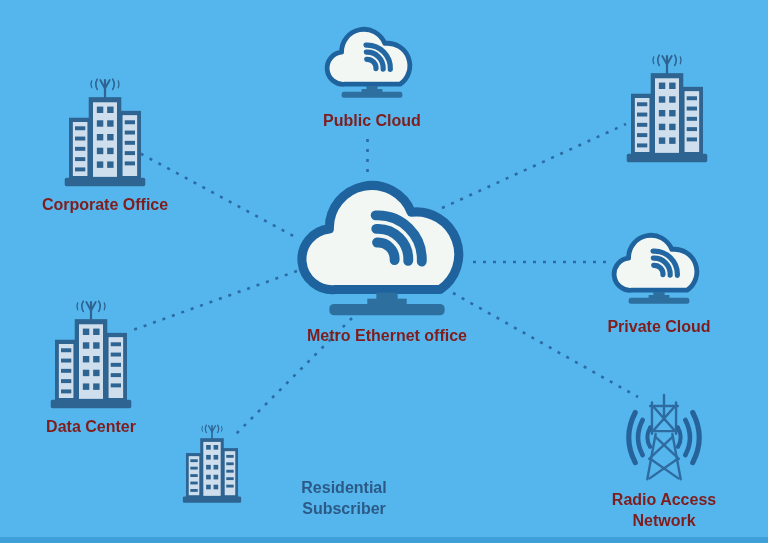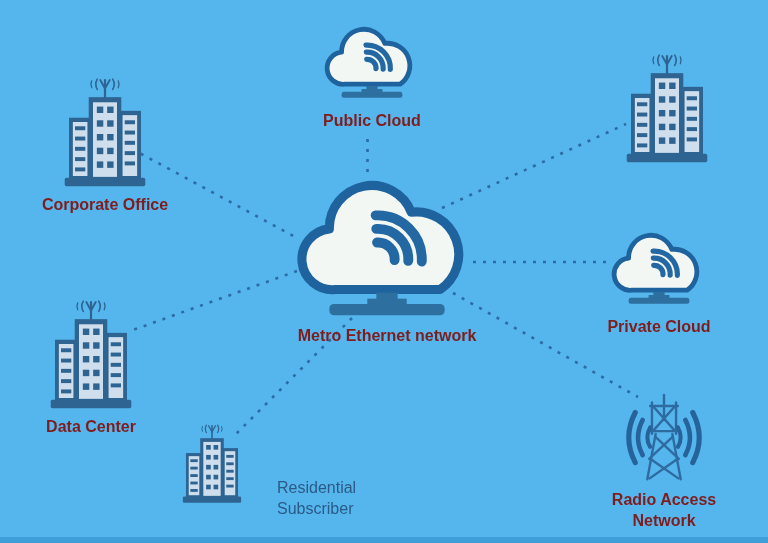--- a/index.html
+++ b/index.html
@@ -13,22 +13,22 @@
   .links line{stroke:#2c6ba3;stroke-width:2.6;stroke-dasharray:3 7;}
   .node{position:absolute;z-index:2;display:flex;flex-direction:column;align-items:center;}
   .label{
     font-weight:bold;color:#7f1d1d;font-size:16px;line-height:21px;
     text-align:center;white-space:nowrap;width:max-content;align-self:center;
   }
   .label.mt6{margin-top:6px;}
   .label.mt8{margin-top:8px;}
   .node-residential{display:block;}
   .node-residential .res-label{
-    position:absolute;left:96px;top:60px;width:110px;text-align:left;
-    font-weight:normal;color:#2b5a87;font-size:16px;line-height:21px;
+    position:absolute;left:108px;top:60px;width:110px;text-align:center;
+    font-weight:bold;color:#2b5a87;font-size:16px;line-height:21px;
   }
   .node-radio .label{width:120px;white-space:normal;}
 </style>
 </head>
 <body>
 
 <div class="canvas">
 
   <svg width="0" height="0" style="position:absolute" aria-hidden="true">
     <defs>
@@ -121,21 +121,21 @@
     <line x1="297" y1="271" x2="133" y2="330"></line>
     <line x1="352" y1="318" x2="234" y2="436"></line>
     <line x1="453" y1="293" x2="638" y2="397"></line>
   </svg>
 
   <div class="node" style="left:272px;top:153px;width:230px;">
     <svg width="182" height="170" viewBox="0 0 120 112">
       <use href="#sym-cloud"></use>
     </svg>
     <div class="label" style="margin-top:2px;">
-      <div>Metro Ethernet network</div>
+      <div>Metro Ethernet office</div>
     </div>
   </div>
 
   <div class="node" style="left:322px;top:12px;width:100px;">
     <svg width="96" height="90" viewBox="0 0 120 112">
       <use href="#sym-cloud"></use>
     </svg>
     <div class="label mt8">Public Cloud</div>
   </div>
 

